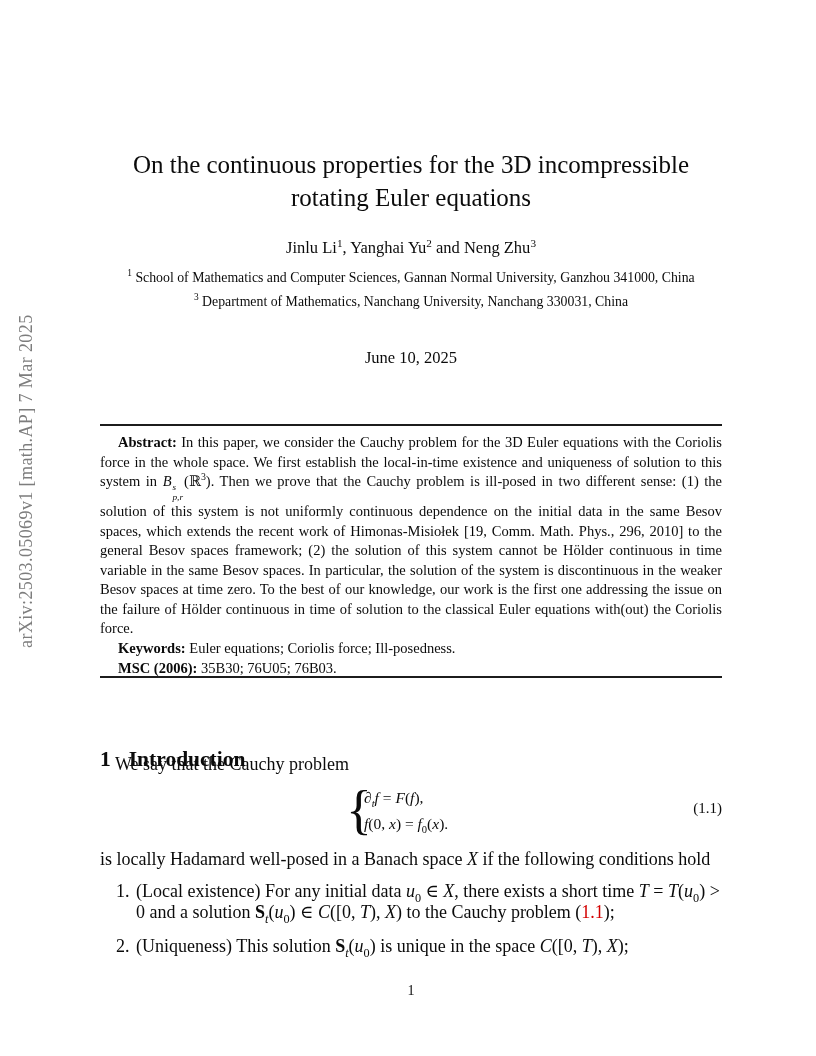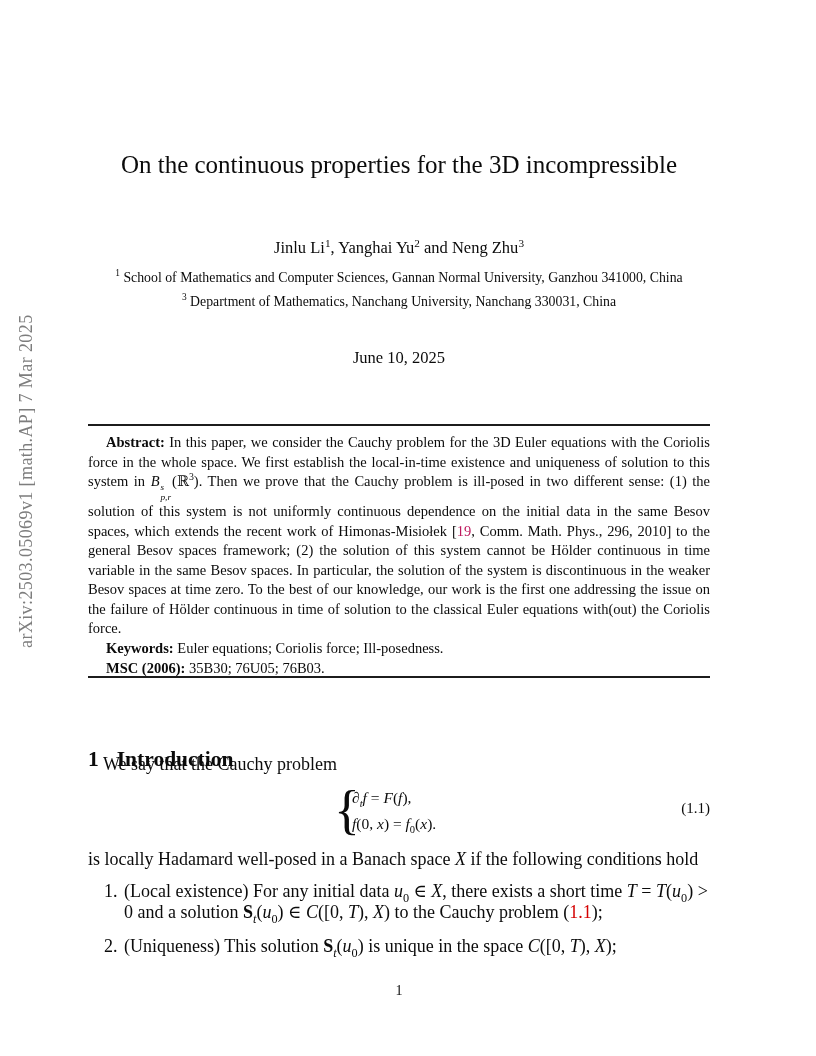--- a/index.html
+++ b/index.html
@@ -20,21 +20,21 @@
     width: 32px;
     height: 502px;
     writing-mode: vertical-rl;
     transform: rotate(180deg);
     text-align: center;
     font-size: 18px;
     letter-spacing: 0.4px;
     color: #7d7d7d;
     white-space: nowrap;
   }
-  .content { position: absolute; left: 88px; top: 0; width: 622px; height: 920px; }
+  .content { position: absolute; left: 100px; top: 0; width: 622px; height: 920px; }
   .abs { position: absolute; left: 0; width: 622px; }
   .center { text-align: center; }
   .title { font-size: 25px; line-height: 33px; }
   .authors { font-size: 16.5px; }
   .affils { font-size: 13.8px; line-height: 23.5px; }
   .date { font-size: 16.5px; }
   .rule { height: 2px; background: #1c1c1c; }
   .abstract-block { font-size: 14.5px; line-height: 19.6px; text-align: justify; }
   .abstract-block p { margin: 0; text-indent: 18px; }
   .kw-line, .msc-line { text-indent: 18px; }
@@ -53,39 +53,40 @@
   .list-item { padding-left: 36px; box-sizing: border-box; }
   .list-num { position: absolute; left: 16px; }
   .page-number { font-size: 14px; }
   
   .b { font-weight: bold; }
   .i { font-style: italic; }
   .sup { vertical-align: super; font-size: 68%; line-height: 0; }
   .sub { vertical-align: sub; font-size: 68%; line-height: 0; }
   .sub.i, .sup.i { font-style: italic; }
   .red { color: #d40000; }
-  .blue { color: #be185d; }
+  .blue { color: #000000; }
   .stack {
     display: inline-flex; flex-direction: column;
     vertical-align: -0.45em; font-size: 64%; line-height: 1.0;
     font-style: italic; margin: 0 1px; text-indent: 0;
   }
   .stack .u, .stack .d { display: block; }
 </style>
 </head>
 <body>
 
 <div class="page">
 
   <div class="arxiv-stamp">arXiv:2503.05069v1  [math.AP]  7 Mar 2025</div>
 
   <div class="content">
 
     <div class="abs center title" style="top:148px;">
       <div>On the continuous properties for the 3D incompressible</div>
+      <div>rotating Euler equations</div>
     </div>
 
     <div class="abs center authors" style="top:238px;"><span>Jinlu Li</span><span class="sup">1</span><span>, Yanghai Yu</span><span class="sup">2</span><span> and Neng Zhu</span><span class="sup">3</span></div>
 
     <div class="abs center affils" style="top:266px;text-align:center;">
       <div><span class="sup">1</span><span> School of Mathematics and Computer Sciences, Gannan Normal University, Ganzhou 341000, China</span></div>
       <div><span class="sup">3</span><span> Department of Mathematics, Nanchang University, Nanchang 330031, China</span></div>
     </div>
 
     <div class="abs center date" style="top:348px;">June 10, 2025</div>

